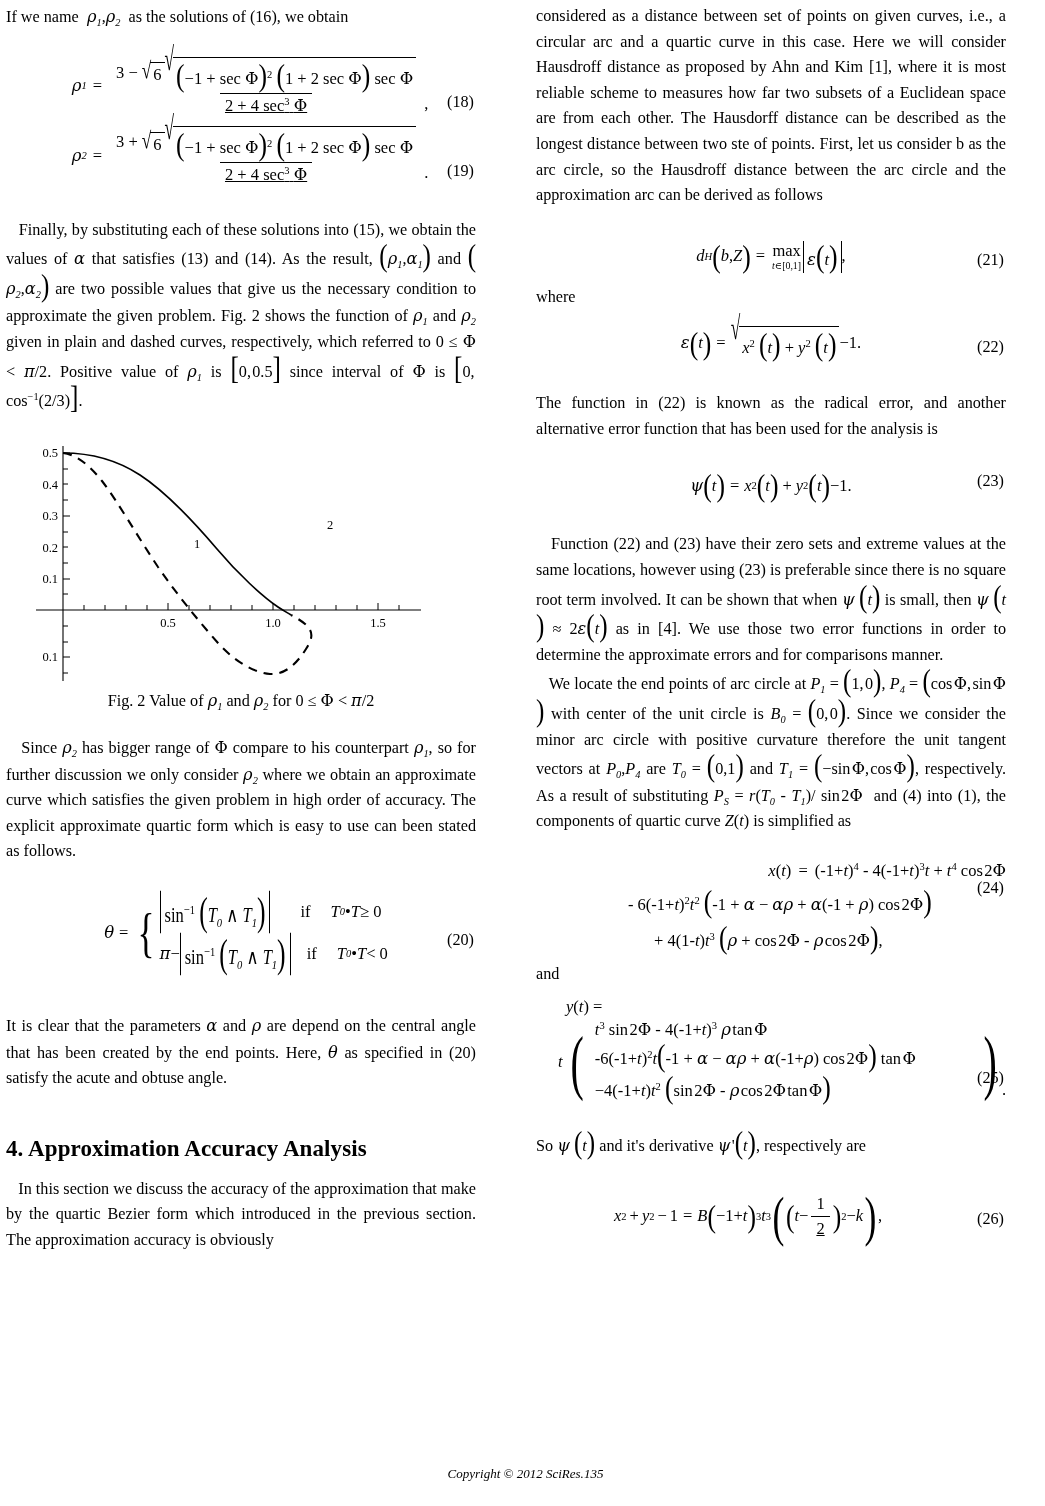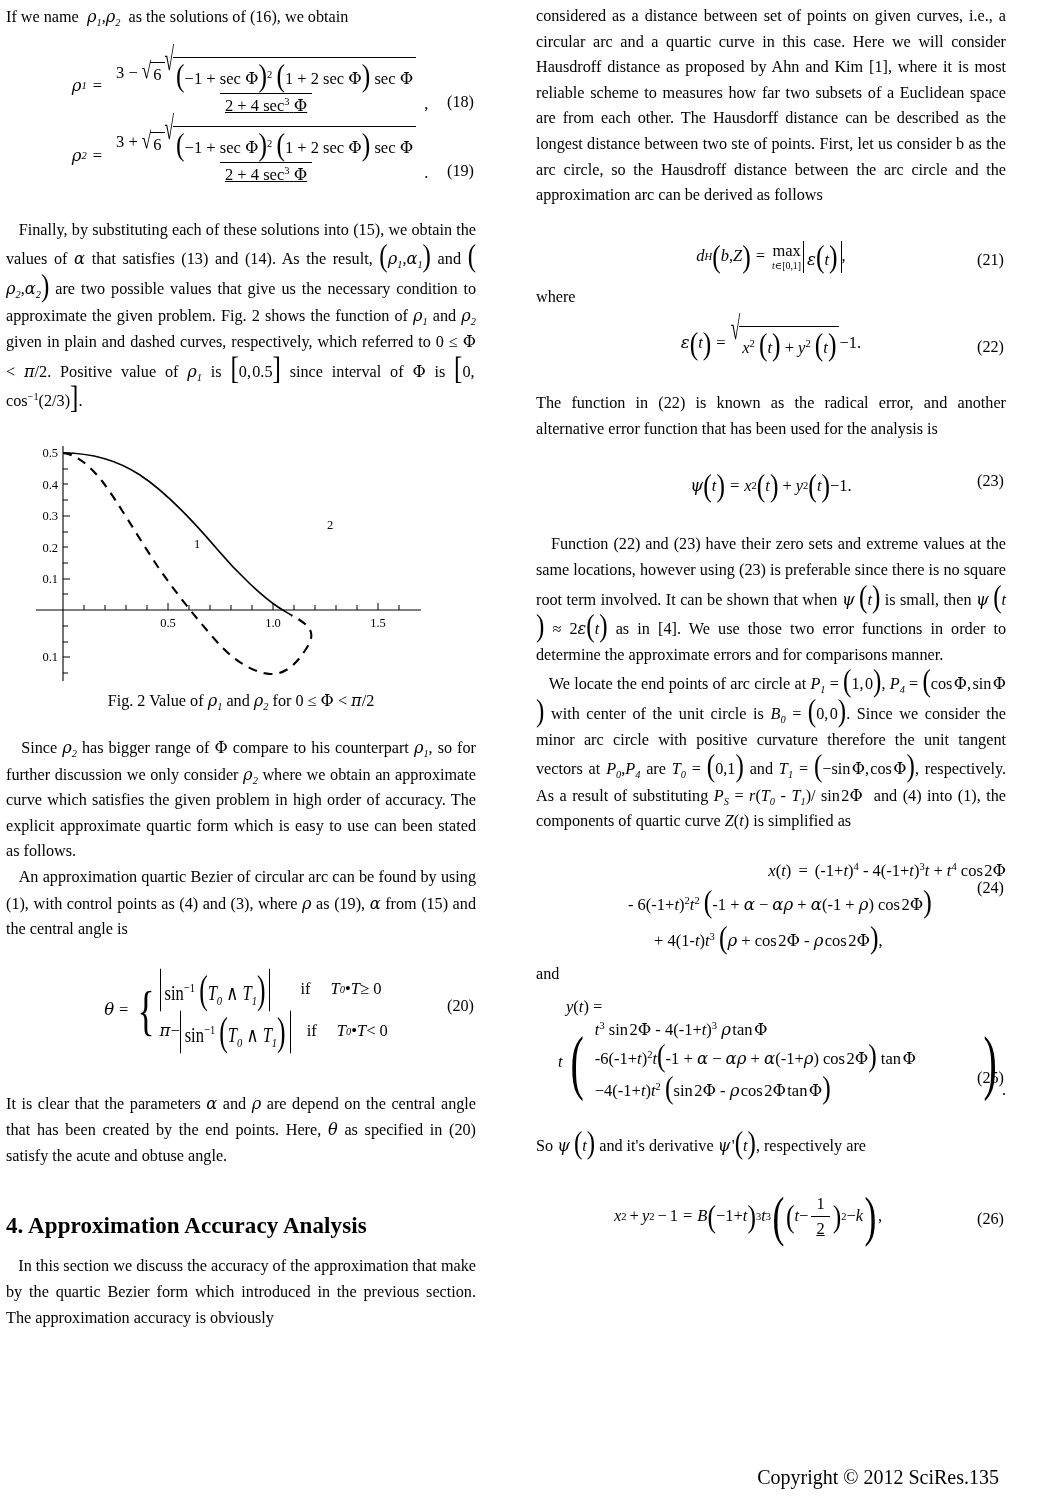--- a/index.html
+++ b/index.html
@@ -171,22 +171,23 @@
     font-size: 16.2px;
     margin-top: 4px;
   }
 
   .footer {
     position: absolute;
     left: 52px;
     right: 46px;
     top: 1466px;
     display: flex;
-    justify-content: flex-end;
-    font-size: 20px;
+    justify-content: center;
+    font-size: 13px;
+    font-style: italic;
   }
 </style>
 </head>
 <body>
 
 <div class="page">
 
   <div class="col col-left">
 
     <p class="body" style="margin-top:4px;">
@@ -315,23 +316,20 @@
       </svg>
       <div class="figcaption">
         Fig. 2 Value of <span class="greek">ρ</span><sub class="it">1</sub> and <span class="greek">ρ</span><sub class="it">2</sub> for 0 ≤ <span class="greekup">Φ</span> &lt; <span class="greek">π</span>/2
       </div>
     </div>
 
     <p class="body" style="margin-top:24px;">
       &nbsp;&nbsp;&nbsp;Since <span class="greek">ρ</span><sub class="it">2</sub> has bigger range of <span class="greekup">Φ</span> compare to his counterpart <span class="greek">ρ</span><sub class="it">1</sub>, so for further discussion we only consider <span class="greek">ρ</span><sub class="it">2</sub> where we obtain an approximate curve which satisfies the given problem in high order of accuracy. The explicit approximate quartic form which is easy to use can been stated as follows.
     </p>
 
-    <p class="body">
-      &nbsp;&nbsp;&nbsp;An approximation quartic Bezier of circular arc can be found by using (1), with control points as (4) and (3), where <span class="greek">ρ</span> as (19), <span class="greek">α</span> from (15) and the central angle is
-    </p>
 
     <div class="eqblock" style="margin-top:26px; height:98px;">
       <div class="eqrow" style="padding-left:10px;">
         <span class="greek">θ</span>
           <span style="margin:0 5px;">=</span>
         <span class="cases">
           <span class="brace">{</span>
           <span class="rows">
             <span class="crow">
               <span class="absbar"><span class="mup">sin</span><sup>−1</sup> <span class="paren-big">(</span><span class="mi">T</span><sub class="it">0</sub> ∧ <span class="mi">T</span><sub class="it">1</sub><span class="paren-big">)</span></span>
@@ -349,21 +347,21 @@
               <span class="cif" style="margin-left:16px;">if</span>
               <span class="mi">T</span>
                 <sub class="it">0</sub>
                 <span class="mup">•</span>
                 <span class="mi">T</span> 
                 <span class="mup">&lt; 0</span>
             </span>
           </span>
         </span>
       </div>
-      <div class="eqnum" style="top:28px;">(20)</div>
+      <div class="eqnum" style="top:40px;">(20)</div>
     </div>
 
     <p class="body" style="margin-top:24px;">
       It is clear that the parameters <span class="greek">α</span> and <span class="greek">ρ</span> are depend on the central angle that has been created by the end points. Here, <span class="greek">θ</span> as specified in (20) satisfy the acute and obtuse angle.
     </p>
 
     <h2 class="section" style="margin-top:44px;">4. Approximation Accuracy Analysis</h2>
 
     <p class="body" style="margin-top:15px;">
       &nbsp;&nbsp;&nbsp;In this section we discuss the accuracy of the approximation that make by the quartic Bezier form which introduced in the previous section. The approximation accuracy is obviously

